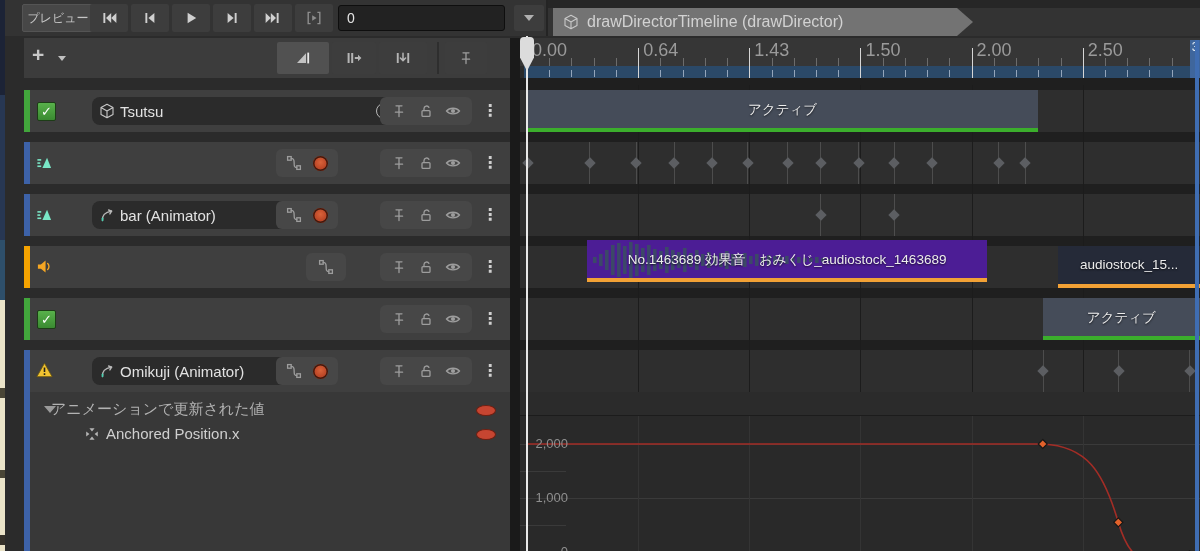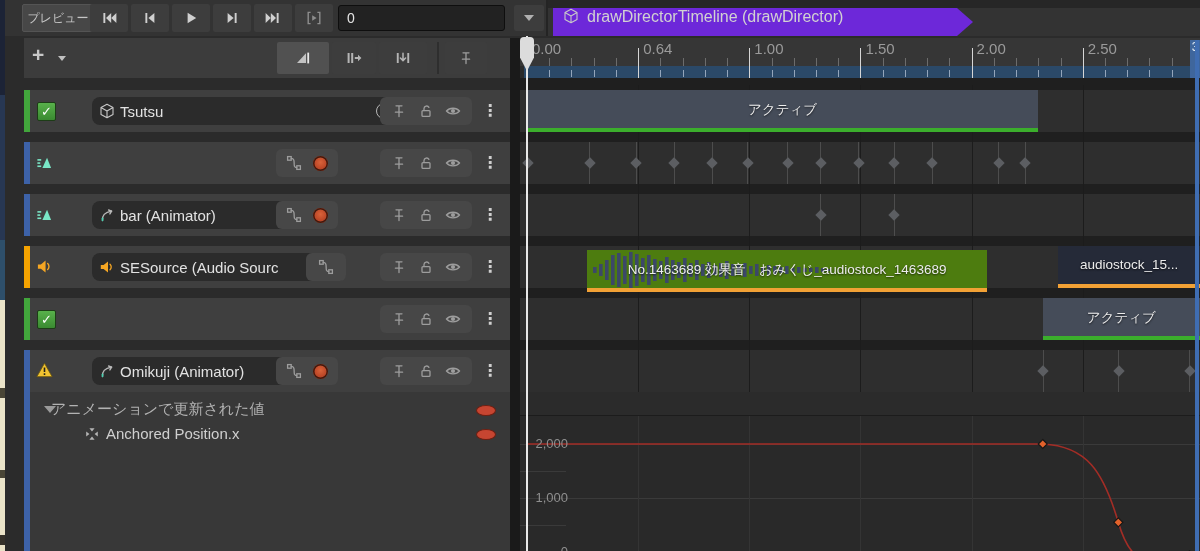--- a/index.html
+++ b/index.html
@@ -12,35 +12,35 @@
   .btn{background:#3d3d3d;border-radius:2px;display:flex;align-items:center;justify-content:center;box-sizing:border-box}
   .preview{left:22px;top:4px;width:72px;height:28px;background:#474747;color:#c6c6c6;font-size:12px;border:1px solid #545454}
   .pbrow{left:90px;top:4px;height:28px;display:flex;gap:3px}
   .pb{width:38px;height:28px}
   .framefield{left:338px;top:5px;width:167px;height:26px;background:#222;border:1px solid #0e0e0e;border-radius:3px;
               color:#e4e4e4;font-size:14px;display:flex;align-items:center;padding-left:8px;box-sizing:border-box}
   .caretbtn{left:514px;top:5px;width:30px;height:26px;display:flex;align-items:center;justify-content:center}
   .caret{width:0;height:0;border-left:5px solid transparent;border-right:5px solid transparent;border-top:6px solid #b0b0b0}
   .topdiv{left:546px;top:0;width:2px;height:36px;background:#242424}
   .topstrip{left:548px;top:0;width:652px;height:8px;background:#262626}
-  .bctab{left:553px;top:8px;width:420px;height:28px;background:#6d28d9;display:flex;gap:8px;padding-left:10px;box-sizing:border-box;
+  .bctab{left:553px;top:8px;width:420px;height:28px;background:#737373;display:flex;align-items:center;gap:8px;padding-left:10px;box-sizing:border-box;
          clip-path:polygon(0 0,calc(100% - 16px) 0,100% 50%,calc(100% - 16px) 100%,0 100%)}
   .bctab span{color:#d2d2d2;font-size:16px}
   
   .row2-left{left:24px;top:38px;width:486px;height:40px;background:#3c3c3c}
   .addplus{left:32px;top:44px;color:#c8c8c8;font-size:21px;font-weight:bold;line-height:1}
   .addcaret{left:58px;top:56px;width:0;height:0;border-left:4.5px solid transparent;border-right:4.5px solid transparent;border-top:5.5px solid #c0c0c0}
   .modebtn{top:42px;height:32px;border-radius:2px}
   .ruler{left:520px;top:38px;width:680px;height:28px;background:#363636}
   .rangeband{left:524px;top:66px;width:670px;height:12px;background:#2b4968}
   .rangehandle{left:1190px;top:40px;width:10px;height:38px;background:#3f669c;color:#dfe9f4;font-size:12px;display:flex;justify-content:center}
   .tick{background:#d6d6d6;width:1px}
   .mtick{background:#6c6c6c;width:1px}
   .btick{background:#93a5bb;width:1px}
-  .rlabel{color:#9a9a9a;font-size:15px}
+  .rlabel{color:#9a9a9a;font-size:18px}
   
   .divider{left:510px;top:38px;width:10px;height:513px;background:#1a1a1a}
   .contentbg{left:520px;top:78px;width:680px;height:314px;background:#1f1f1f}
   .curvearea{left:520px;top:415px;width:688px;height:159px;background:#292929;border-top:1px solid #1c1c1c;box-sizing:border-box}
   .subpanel{left:30px;top:392px;width:480px;height:159px;background:#383838}
   .trackrowbg{left:520px;width:680px;height:42px;background:#2e2e2e}
   .gridv{width:1px;background:#1c1c1c}
   
   .colorbar{left:24px;width:6px;height:42px}
   .hbox{left:30px;width:480px;height:42px;background:#3f3f3f}
@@ -240,21 +240,21 @@
   <div class="abs edgeseg" style="top:240px;height:60px;background:#2e4f6a"></div>
   <div class="abs edgeseg" style="top:300px;height:251px;background:#eae3c8"></div>
   <div class="abs edgeseg" style="top:388px;height:10px;background:#4a4636"></div>
   <div class="abs edgeseg" style="top:470px;height:8px;background:#4a4636"></div>
   <div class="abs edgeseg" style="top:535px;height:10px;background:#35312a"></div>
 <div class="abs tick" style="left: 527px; top: 48px; height: 30px; z-index: 5;"></div>
     <div class="abs rlabel" style="left: 532px; top: 40px;">0.00</div>
     <div class="abs tick" style="left: 638.15px; top: 48px; height: 30px; z-index: 5;"></div>
     <div class="abs rlabel" style="left: 643.15px; top: 40px;">0.64</div>
     <div class="abs tick" style="left: 749.3px; top: 48px; height: 30px; z-index: 5;"></div>
-    <div class="abs rlabel" style="left: 754.3px; top: 40px;">1.00</div>
+    <div class="abs rlabel" style="left: 754.3px; top: 40px;">1.43</div>
     <div class="abs tick" style="left: 860.45px; top: 48px; height: 30px; z-index: 5;"></div>
     <div class="abs rlabel" style="left: 865.45px; top: 40px;">1.50</div>
     <div class="abs tick" style="left: 971.6px; top: 48px; height: 30px; z-index: 5;"></div>
     <div class="abs rlabel" style="left: 976.6px; top: 40px;">2.00</div>
     <div class="abs tick" style="left: 1082.75px; top: 48px; height: 30px; z-index: 5;"></div>
     <div class="abs rlabel" style="left: 1087.75px; top: 40px;">2.50</div>
     <div class="abs mtick" style="left: 549.23px; top: 58px; height: 8px;"></div>
     <div class="abs btick" style="left: 549.23px; top: 70px; height: 7px; z-index: 2;"></div>
     <div class="abs mtick" style="left: 571.46px; top: 58px; height: 8px;"></div>
     <div class="abs btick" style="left: 571.46px; top: 70px; height: 7px; z-index: 2;"></div>
@@ -472,30 +472,20 @@
       <div class="kstem" style="left: 893.795px; top: 194px;"></div>
       <div class="kdia" style="left: 890.295px; top: 211px;"></div>
       <div class="abs colorbar" style="top: 246px; background: rgb(245, 163, 0); height: 42px;"></div>
       <div class="abs hbox" style="top: 246px;">
         <div class="abs" style="left: 6px; top: 12px;">
           <svg width="17" height="17" viewBox="0 0 16 16">
             <path d="M1.8 6 V10 H4.6 L9 13.6 V2.4 L4.6 6 Z" fill="#f5a623"></path>
             <path d="M11 5.2 C12.6 6.6 12.6 9.4 11 10.8" stroke="#f5a623" stroke-width="1.3" fill="none" stroke-linecap="round"></path>
           </svg>
         </div>
-        <div class="namefield" style="width: 254px;">
-          <div style="flex: 0 0 auto; width: 16px; height: 16px;">
-            <svg width="16" height="16" viewBox="0 0 16 16">
-              <path d="M1.8 6 V10 H4.6 L9 13.6 V2.4 L4.6 6 Z" fill="#f5a623"></path>
-              <path d="M11 5.2 C12.6 6.6 12.6 9.4 11 10.8" stroke="#f5a623" stroke-width="1.3" fill="none" stroke-linecap="round"></path>
-            </svg>
-          </div>
-          <div class="nm">SESource (Audio Sourc</div>
-          <div class="target"></div>
-        </div>
         <div class="grp" style="left: 276px; width: 40px;">
           <div style="width: 16px; height: 16px;">
             <svg width="16" height="16" viewBox="0 0 16 16">
               <rect x="1.6" y="1.6" width="3.6" height="3.6" stroke="#9d9d9d" stroke-width="1.3" fill="none" stroke-linecap="round"></rect>
               <rect x="10.8" y="10.8" width="3.6" height="3.6" stroke="#9d9d9d" stroke-width="1.3" fill="none" stroke-linecap="round"></rect>
               <path d="M5.2 3.4 C11 3.4 5.4 12.6 10.8 12.6" stroke="#9d9d9d" stroke-width="1.3" fill="none" stroke-linecap="round"></path>
             </svg>
           </div>
         </div>
         <div class="grp" style="left: 350px; width: 92px;">
@@ -513,21 +503,21 @@
           <div style="width: 16px; height: 16px;">
             <svg width="16" height="16" viewBox="0 0 16 16">
               <path d="M1.5 8 C4.5 4.3 11.5 4.3 14.5 8 C11.5 11.7 4.5 11.7 1.5 8 Z" stroke="#9d9d9d" stroke-width="1.3" fill="none" stroke-linecap="round"></path>
               <circle cx="8" cy="8" r="2.1" fill="#9d9d9d"></circle>
             </svg>
           </div>
         </div>
         <div class="abs kebab" style="left: 452px; top: 11px;">⋮</div>
       </div>
       <div class="abs trackrowbg" style="top: 246px;"></div>
-      <div class="clip" style="left: 587.021px; top: 250px; width: 400.14px; background: #4d7c0f;">
+      <div class="clip" style="left: 587.021px; top: 240px; width: 400.14px; background: #4c1d95;">
         <div style="position: absolute; inset: 0px;">
           <svg width="400.1400000000001" height="42">
             <rect x="6" y="17" width="3.6" height="6" fill="#3c4868"></rect>
             <rect x="12" y="14" width="3.6" height="12" fill="#3c4868"></rect>
             <rect x="18" y="10" width="3.6" height="20" fill="#3c4868"></rect>
             <rect x="24" y="5" width="3.6" height="30" fill="#3c4868"></rect>
             <rect x="30" y="3" width="3.6" height="34" fill="#3c4868"></rect>
             <rect x="36" y="6" width="3.6" height="28" fill="#3c4868"></rect>
             <rect x="42" y="2" width="3.6" height="36" fill="#3c4868"></rect>
             <rect x="48" y="4" width="3.6" height="32" fill="#3c4868"></rect>

